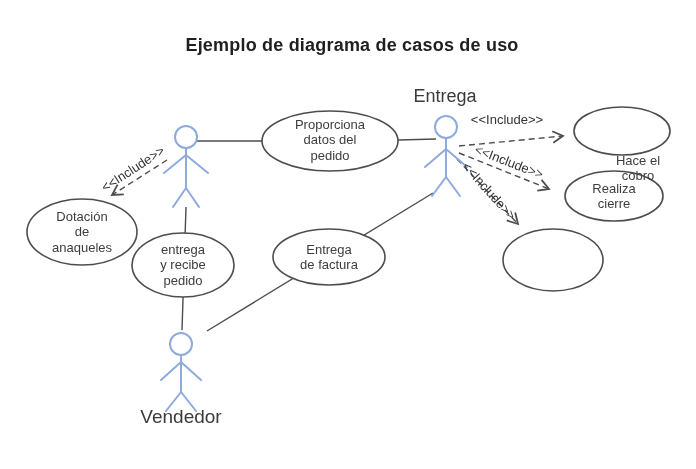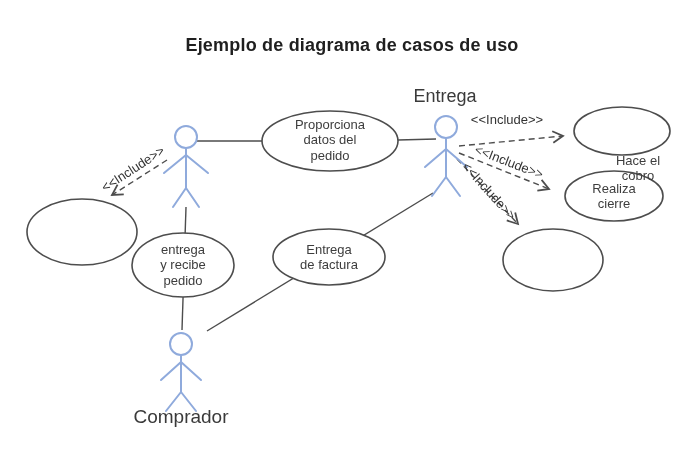--- a/index.html
+++ b/index.html
@@ -104,29 +104,32 @@
         <line x1="181" y1="362" x2="201" y2="380"></line>
         <line x1="181" y1="392" x2="166" y2="411"></line>
         <line x1="181" y1="392" x2="196" y2="411"></line>
       </g>
     </g>
   </svg>
 
   <div class="txt title" style="left:352px;top:46px;">Ejemplo de diagrama de casos de uso</div>
 
   <div class="txt actor-label" style="left:445px;top:97px;">Entrega</div>
-  <div class="txt actor-label" style="left:181px;top:417px;font-size:19px;">Comprador</div>
+  <div class="txt actor-label" style="left:181px;top:417px;font-size:19px;">Vendedor</div>
 
   <div class="txt usecase-label" style="left:330px;top:140px;">Proporciona
 datos del
 pedido</div>
   <div class="txt usecase-label" style="left:638px;top:130px;margin-top:38px;">Hace el
 cobro</div>
   <div class="txt usecase-label" style="left:614px;top:196px;">Realiza
 cierre</div>
+  <div class="txt usecase-label" style="left:82px;top:232px;">Dotación
+de
+anaqueles</div>
   <div class="txt usecase-label" style="left:183px;top:265px;">entrega
 y recibe
 pedido</div>
   <div class="txt usecase-label" style="left:329px;top:257px;">Entrega
 de factura</div>
 
   <div class="txt include-label rot-a" style="left:133px;top:169px;">&lt;&lt;Include&gt;&gt;</div>
   <div class="txt include-label" style="left:507px;top:120px;">&lt;&lt;Include&gt;&gt;</div>
   <div class="txt include-label rot-c" style="left:509px;top:162px;">&lt;&lt;Include&gt;&gt;</div>
   <div class="txt include-label rot-d" style="left:489px;top:191px;">&lt;&lt;Include&gt;&gt;</div>

